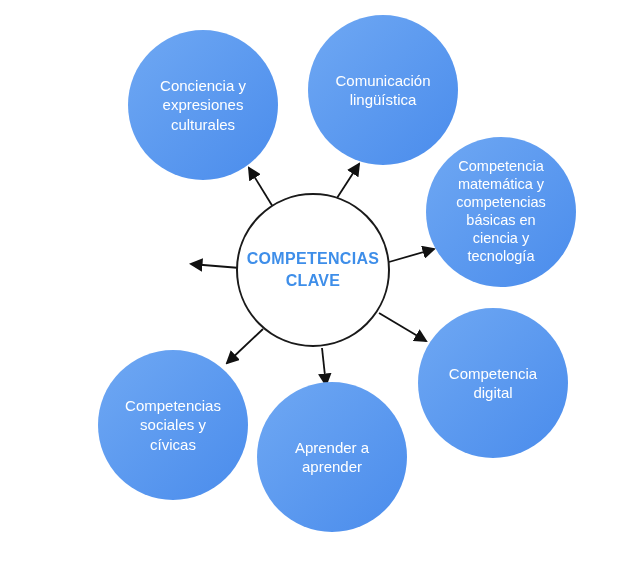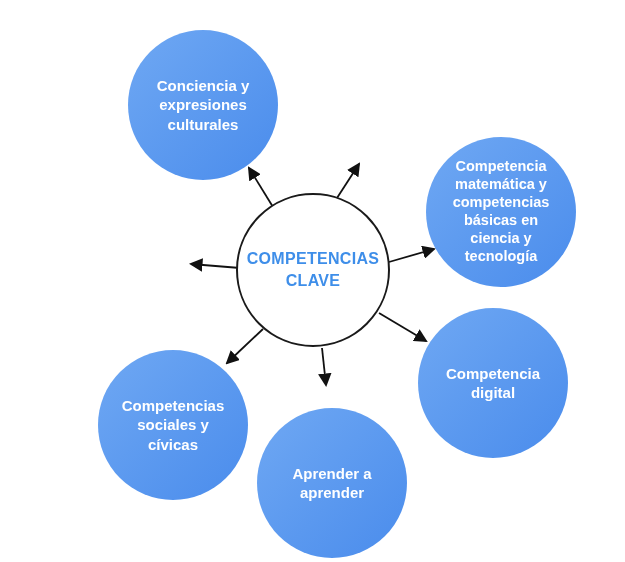--- a/index.html
+++ b/index.html
@@ -24,34 +24,34 @@
     background:var(--background);
     overflow:hidden;
   }
   .node{
     position:absolute;
     width:150px;
     height:150px;
     border-radius:50%;
     background:linear-gradient(135deg, var(--node-gradient-start) 0%, var(--node-gradient-end) 100%);
     color:var(--node-text);
-    font-weight:bold;
+    font-weight:normal;
     font-size:15px;
     line-height:1.3;
     display:flex;
     align-items:center;
     justify-content:center;
     text-align:center;
     white-space:pre-line;
   }
   .n-conciencia   {left:128px; top:30px;}
   .n-comunicacion {left:308px; top:15px;}
   .n-matematica   {left:426px; top:137px; line-height:1.24; font-size:14.5px;}
   .n-digital      {left:418px; top:308px;}
-  .n-aprender     {left:257px; top:408px;}
+  .n-aprender     {left:257px; top:382px;}
   .n-sociales     {left:98px;  top:350px;}
   .n-iniciativa   {left:38px;  top:188px;}
   .center-node{
     position:absolute;
     left:236px; top:193px;
     width:154px; height:154px;
     border-radius:50%;
     background:var(--center-fill);
     border:2px solid var(--center-border);
     box-sizing:border-box;
@@ -94,20 +94,22 @@
     <line x1="389" y1="262" x2="434" y2="249" marker-end="url(#ah)"></line>
     <line x1="379" y1="313" x2="426" y2="341" marker-end="url(#ah)"></line>
     <line x1="322" y1="348" x2="326" y2="385" marker-end="url(#ah)"></line>
     <line x1="263" y1="329" x2="227" y2="363" marker-end="url(#ah)"></line>
     <line x1="240" y1="268" x2="191" y2="264" marker-end="url(#ah)"></line>
   </svg>
 
   <div class="node n-conciencia">Conciencia y
 expresiones
 culturales</div>
+  <div class="node n-comunicacion">Comunicación
+lingüística</div>
   <div class="node n-matematica">Competencia
 matemática y
 competencias
 básicas en
 ciencia y
 tecnología</div>
   <div class="node n-digital">Competencia
 digital</div>
   <div class="node n-aprender">Aprender a
 aprender</div>

